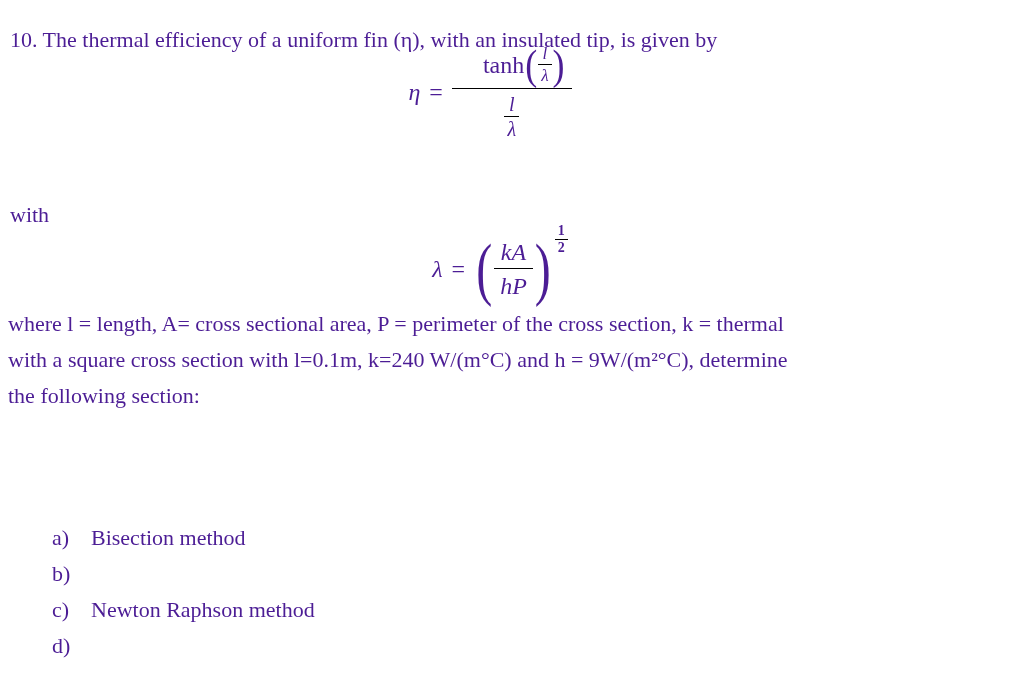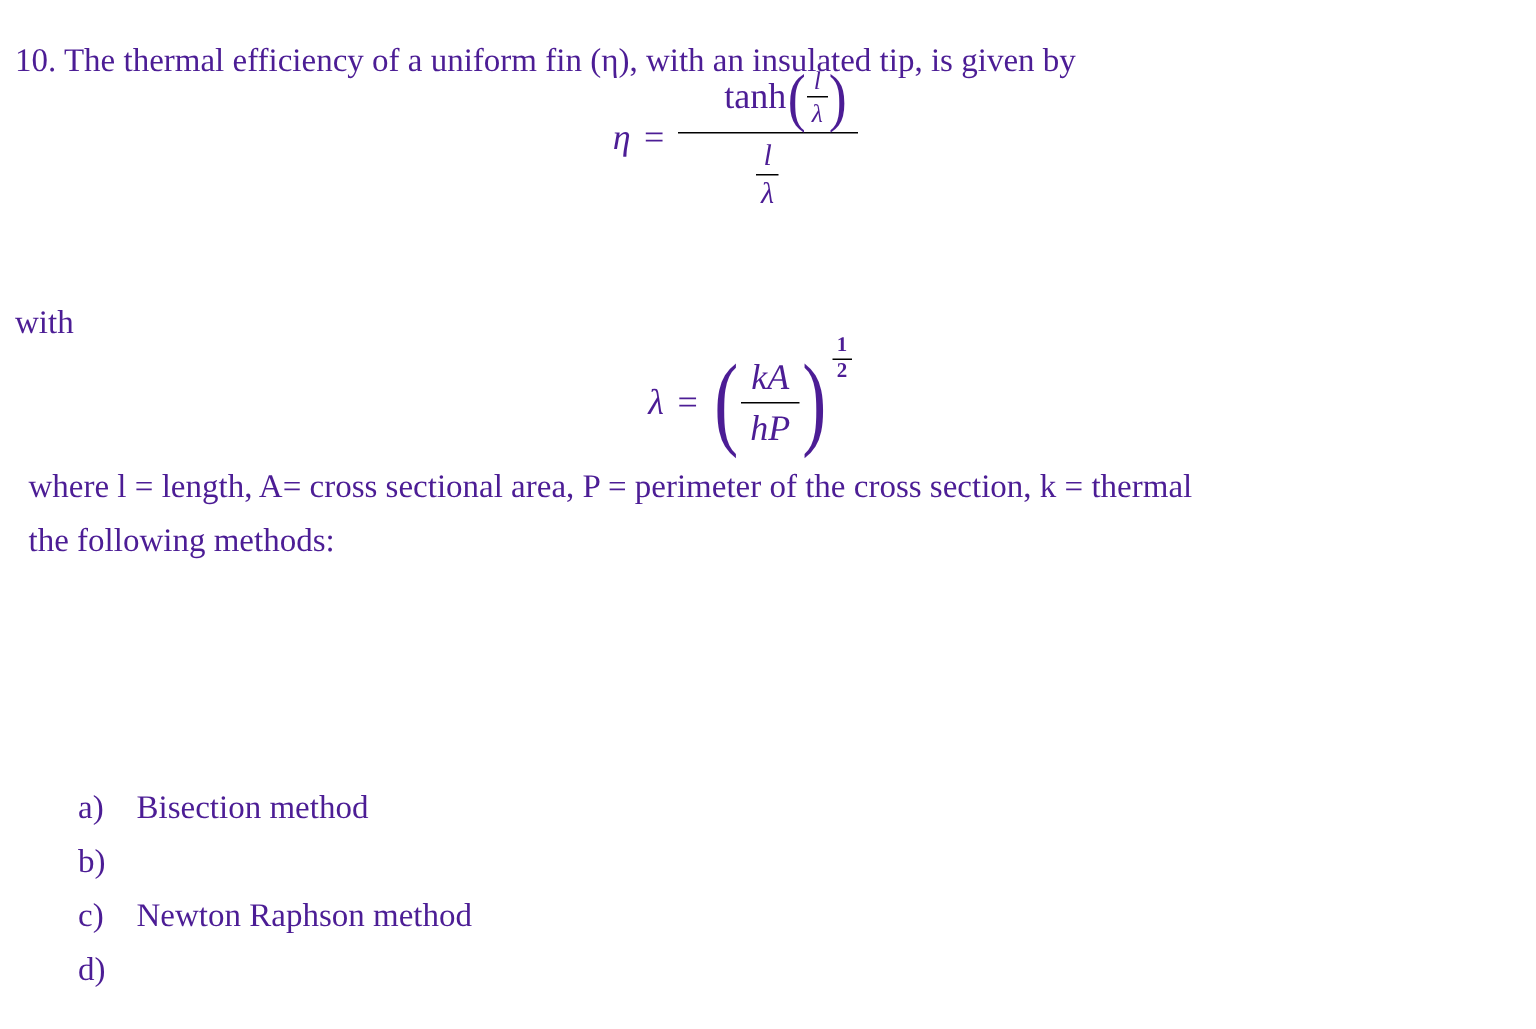--- a/index.html
+++ b/index.html
@@ -33,21 +33,21 @@
     font-size: 22px;
     line-height: 28px;
   }
   .paragraph {
     position: absolute;
     top: 306px;
     left: 8px;
     font-size: 22px;
     line-height: 36px;
   }
-  .paragraph .pline { white-space: nowrap; margin-left: 11px; }
+  .paragraph .pline { white-space: nowrap; }
 
   .methods-list {
     position: absolute;
     top: 520px;
     left: 52px;
     font-size: 22px;
     line-height: 36px;
   }
   .method-item { display: flex; }
   .method-item .mlabel {
@@ -179,21 +179,22 @@
       <span class="bp2">)</span>
       <span class="vfrac exp-frac">
         <span class="fnum b">1</span>
         <span class="fden b">2</span>
       </span>
     </div>
   </div>
 
   <div class="paragraph">
     <div class="pline">where l = length, A= cross sectional area, P = perimeter of the cross section, k = thermal</div>
-    <div class="pline">the following methods:</div>
+    <div class="pline">with a square cross section with l=0.1m, k=240 W/(m°C) and h = 9W/(m²°C), determine</div>
+    <div class="pline">the following section:</div>
   </div>
 
   <div class="methods-list">
     <div class="method-item">
       <span class="mlabel">a)</span>
       <span>Bisection method</span>
     </div>
     <div class="method-item">
       <span class="mlabel">b)</span>
     </div>

